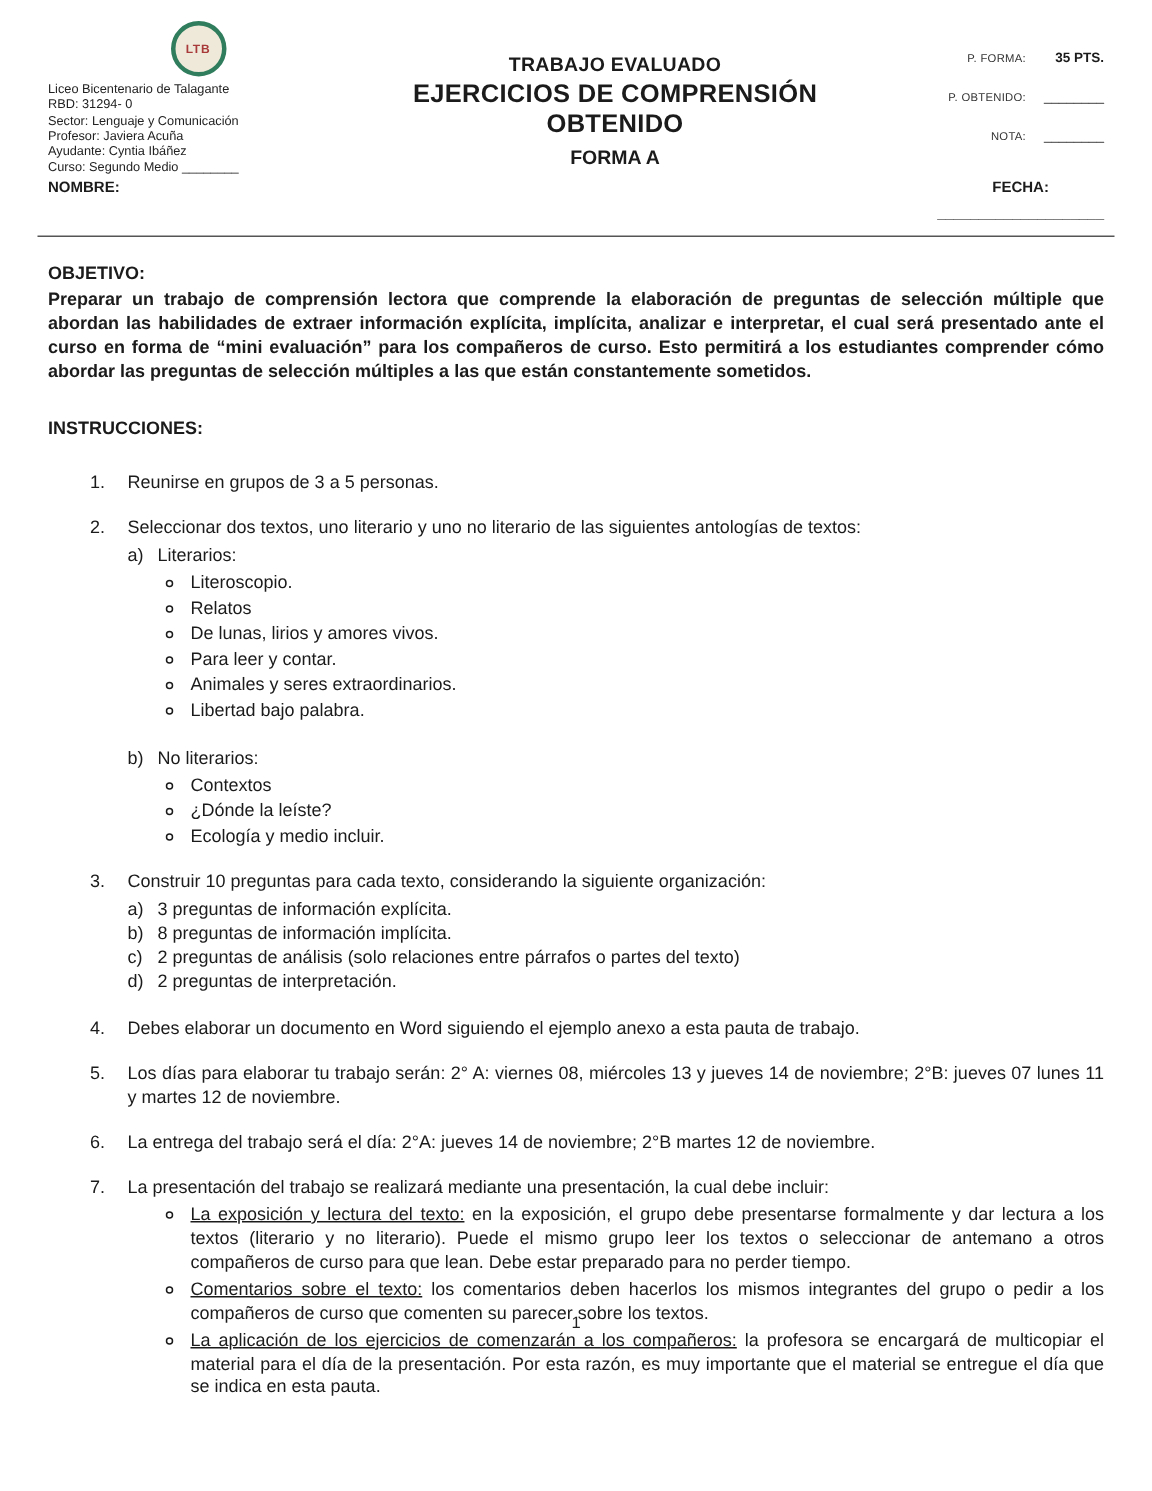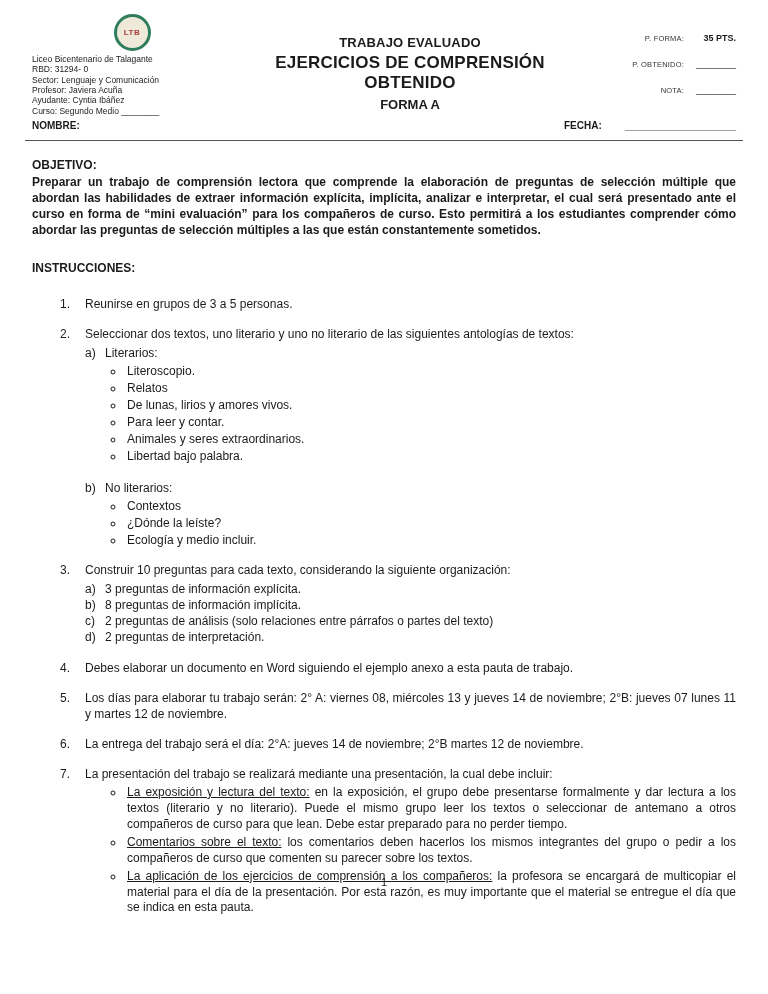--- a/index.html
+++ b/index.html
@@ -37,21 +37,21 @@
   .header-right { width:148px; flex:0 0 148px; padding-top:19px; }
   .score-row { display:flex; align-items:baseline; margin-bottom:16px; }
   .score-label { flex:1 1 auto; text-align:right; font-size:7.5px; color:#333; letter-spacing:0.2px; }
   .score-value { width:52px; text-align:right; font-size:9px; font-weight:bold; }
   .score-line  { width:52px; text-align:right; font-size:9px; }
 
   .nombre-row {
     display:flex; justify-content:space-between; align-items:baseline;
     margin-top:4px; font-size:10px; font-weight:bold;
   }
-  .fecha-group { display:flex; align-items:center; gap:23px; }
+  .fecha-group { display:flex; align-items:center; gap:6px;flex-direction:column; }
   .rule {
     border:none; border-top:1.4px solid #555;
     margin:9px -7px 0 -7px;
   }
 
   
   .doc-body { margin-top:17px; font-size:12px; line-height:1.33; }
   .objetivo-heading { font-weight:bold; }
   .objetivo-text { font-weight:bold; text-align:justify; margin-top:1px; }
   .instr-heading { font-weight:bold; margin-top:22px; }
@@ -218,21 +218,21 @@
         <span class="num">7.</span>
         <span class="item-text">La presentación del trabajo se realizará mediante una presentación, la cual debe incluir:</span>
         <ul class="o-list wide">
           <li>
             <span class="u">La exposición y lectura del texto:</span><span> en la exposición, el grupo debe presentarse formalmente y dar lectura a los textos (literario y no literario). Puede el mismo grupo leer los textos o seleccionar de antemano a otros compañeros de curso para que lean. Debe estar preparado para no perder tiempo.</span>
           </li>
           <li>
             <span class="u">Comentarios sobre el texto:</span><span> los comentarios deben hacerlos los mismos integrantes del grupo o pedir a los compañeros de curso que comenten su parecer sobre los textos.</span>
           </li>
           <li>
-            <span class="u">La aplicación de los ejercicios de comprensión a los compañeros:</span><span> la profesora se encargará de multicopiar el material para el día de la presentación. Por esta razón, es muy importante que el material se entregue el día que se indica en esta pauta.</span>
+            <span class="u">La aplicación de los ejercicios de comenzarán a los compañeros:</span><span> la profesora se encargará de multicopiar el material para el día de la presentación. Por esta razón, es muy importante que el material se entregue el día que se indica en esta pauta.</span>
           </li>
         </ul>
       </li>
 
       <li class="item">
         <span class="num">8.</span>
         <span class="item-text">Las presentaciones comenzarán el día: 2°A: viernes 15 de noviembre; 2°B: jueves 14 de noviembre.</span>
       </li>
 
     </ol>

